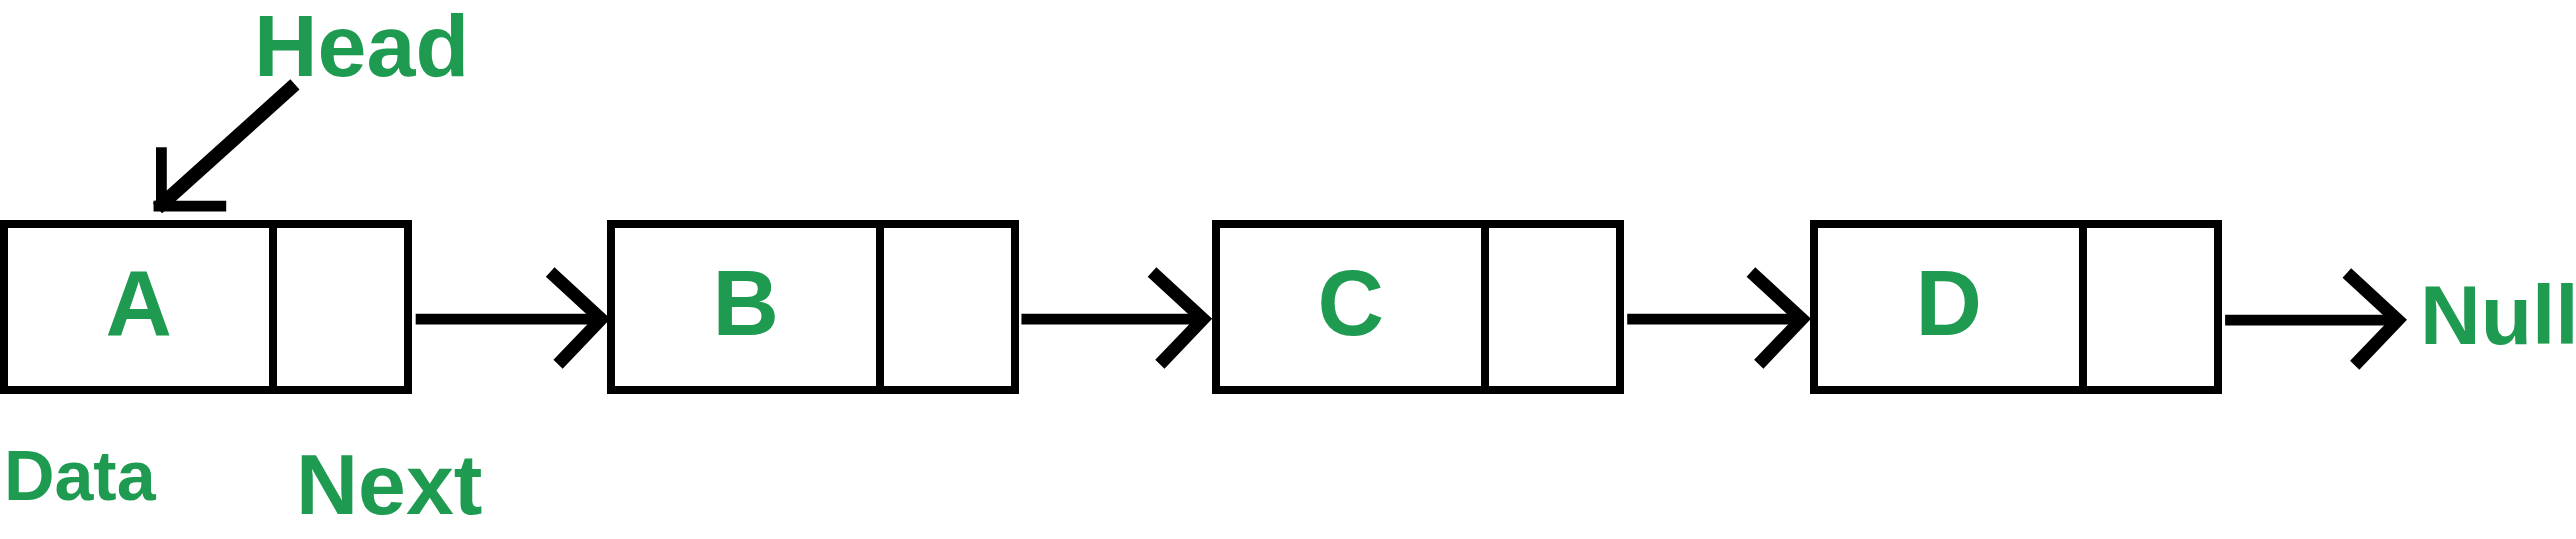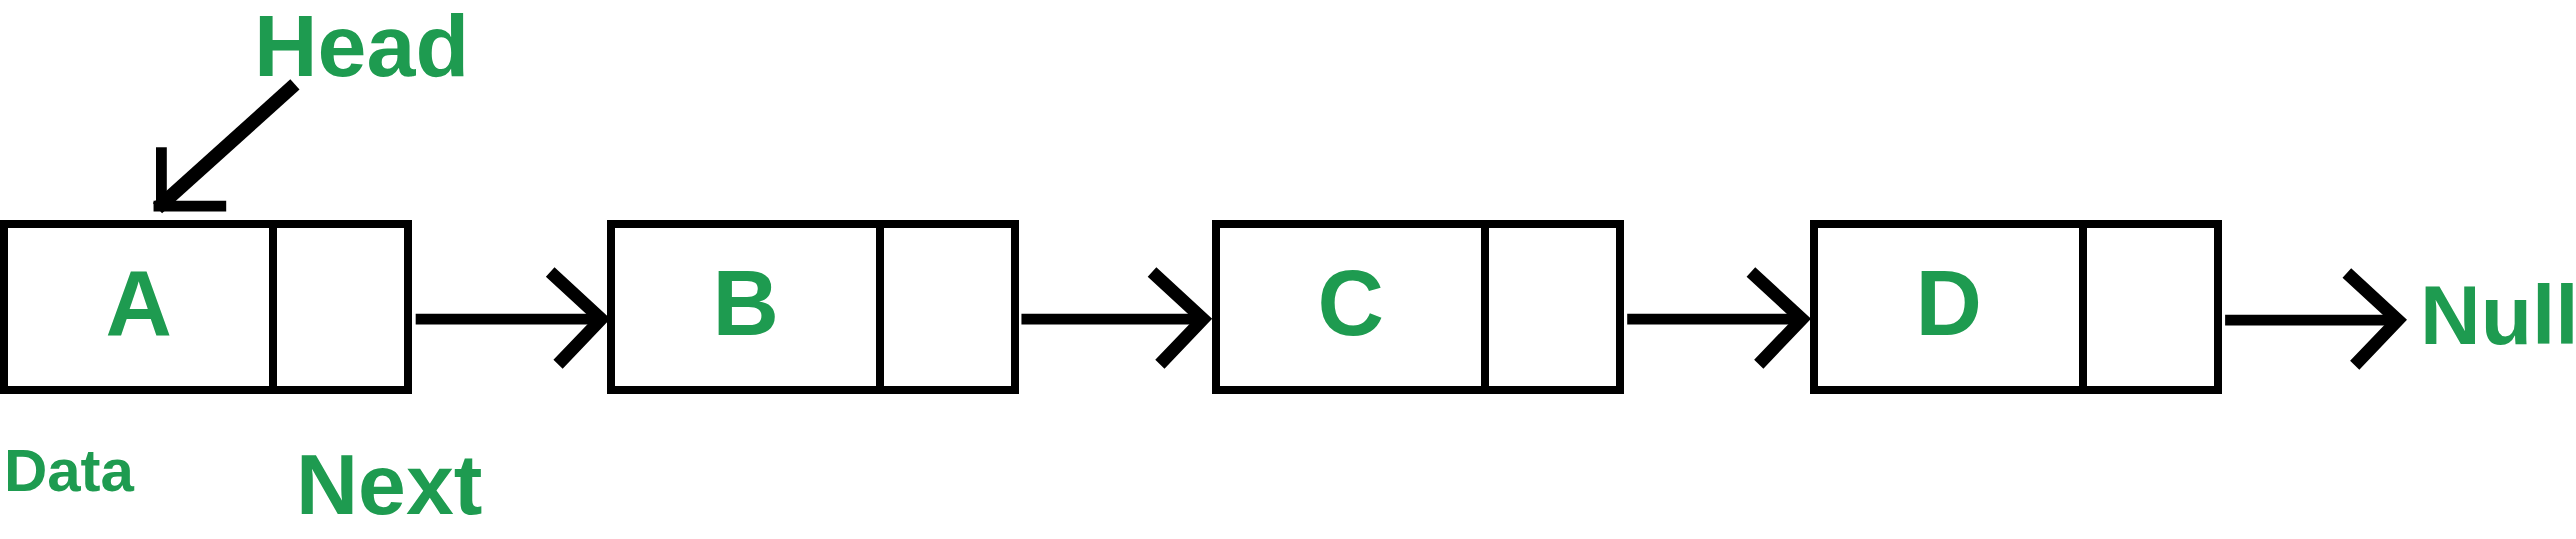--- a/index.html
+++ b/index.html
@@ -24,21 +24,21 @@
     pointer-events: none;
   }
   .glabel {
     position: absolute;
     color: #1e9b50;
     font-weight: bold;
     line-height: 1;
     white-space: nowrap;
   }
   .head-label { left: 210px; top: 2px;   font-size: 88px; margin-left: 44px; }
-  .data-label { left: 3.9px;   top: 441px; font-size: 60px; }
+  .data-label { left: 3.9px;   top: 441px; font-size: 70px; }
   .next-label { left: 275px; top: 441px; font-size: 86px; margin-left: 21px; }
   .null-label { left: 2420px; top: 273px; font-size: 84px; }
 
   .node {
     position: absolute;
     top: 220px;
     width: 412px;
     height: 174px;
     border: 8.8px solid #000000;
     box-sizing: border-box;

